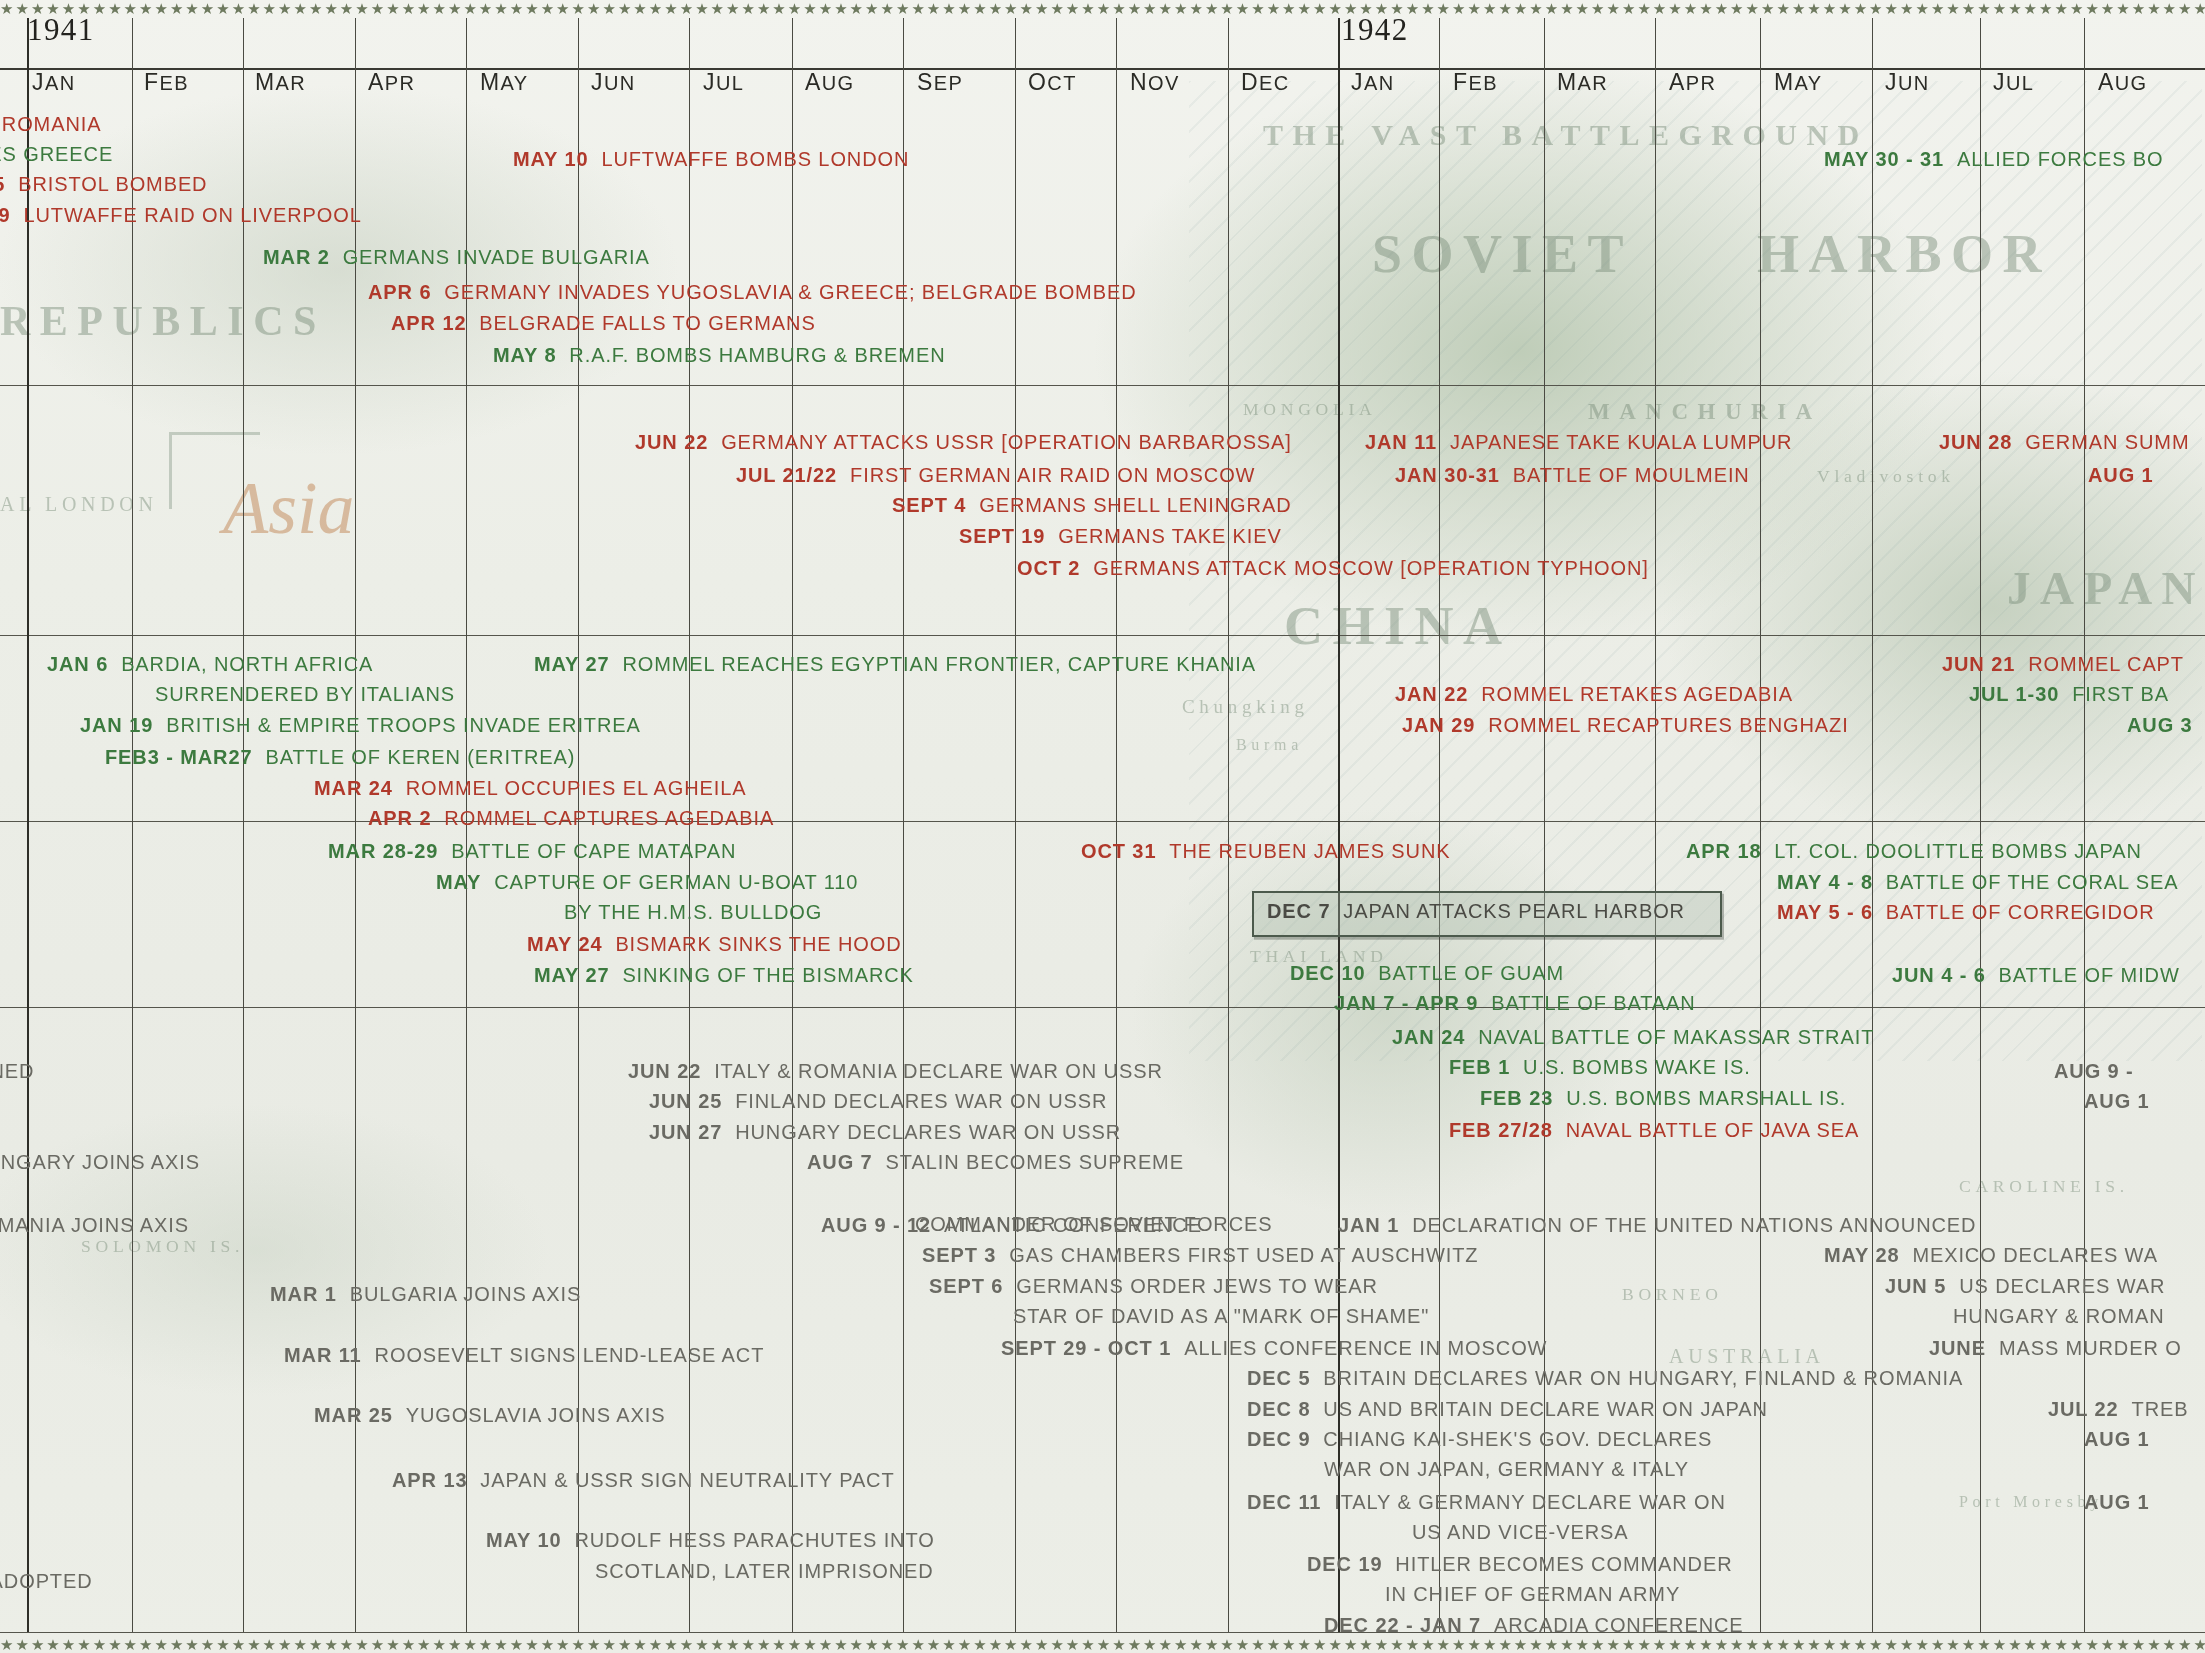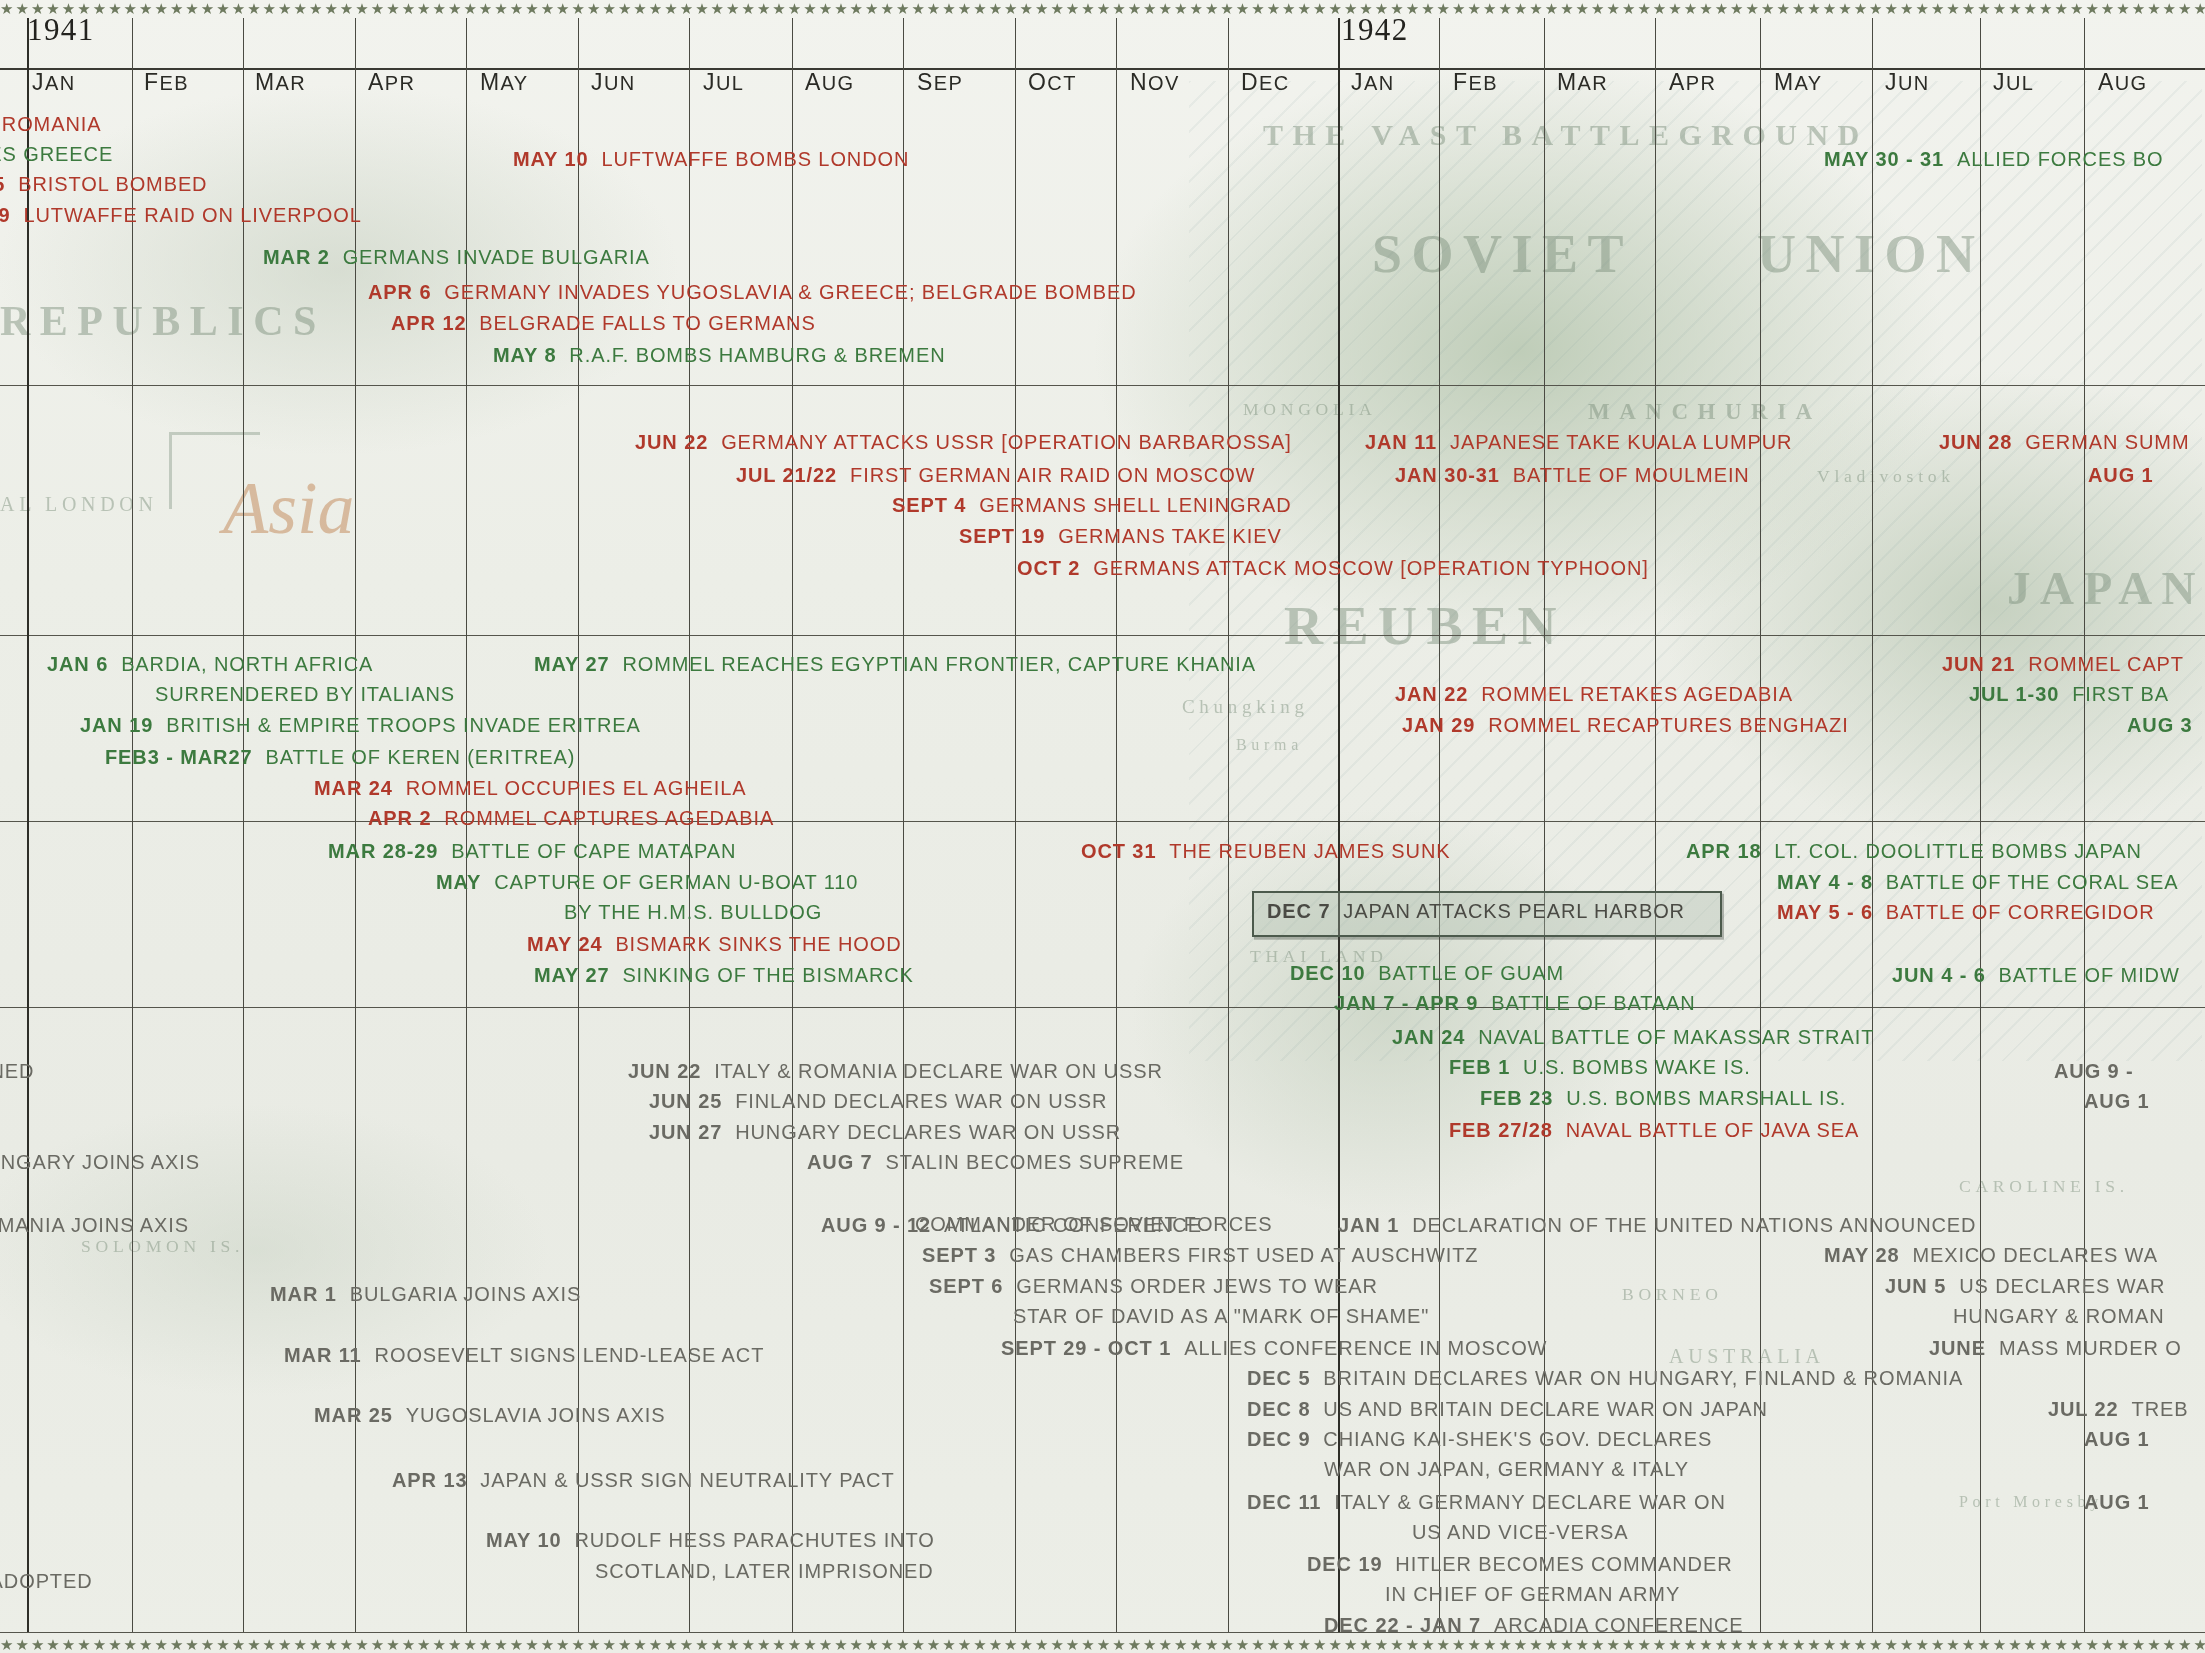--- a/index.html
+++ b/index.html
@@ -131,24 +131,24 @@
 </head>
 <body>
 
 <div id="page">
 
   <div class="map-bg"></div>
   <div class="map-sea"></div>
 
   <div id="map-labels">
       <div class="map-label" style="left: 1372px; top: 223px; font-size: 54px;">SOVIET</div>
-      <div class="map-label" style="left: 1757px; top: 223px; font-size: 54px;">UNION</div>
+      <div class="map-label" style="left: 1757px; top: 223px; font-size: 54px;">HARBOR</div>
       <div class="map-label sm" style="left: 1243px; top: 399px; font-size: 17.6px;">MONGOLIA</div>
       <div class="map-label" style="left: 1588px; top: 399px; font-size: 23px;">MANCHURIA</div>
-      <div class="map-label" style="left: 1284px; top: 595px; font-size: 54px;">REUBEN</div>
+      <div class="map-label" style="left: 1284px; top: 595px; font-size: 54px;">CHINA</div>
       <div class="map-label" style="left: 2007px; top: 561px; font-size: 47px;">JAPAN</div>
       <div class="map-label" style="left: 0px; top: 297px; font-size: 42px;">REPUBLICS</div>
       <div class="map-label" style="left: 1263px; top: 118px; font-size: 30px;">THE VAST BATTLEGROUND</div>
       <div class="map-label sm" style="left: 1817px; top: 466px; font-size: 17.6px;">Vladivostok</div>
       <div class="map-label sm" style="left: 1182px; top: 696px; font-size: 19px;">Chungking</div>
       <div class="map-label sm" style="left: 1236px; top: 736px; font-size: 16px;">Burma</div>
       <div class="map-label sm" style="left: 1250px; top: 946px; font-size: 17.6px;">THAI LAND</div>
       <div class="map-label sm" style="left: 1622px; top: 1284px; font-size: 17.6px;">BORNEO</div>
       <div class="map-label sm" style="left: 1959px; top: 1176px; font-size: 17.6px; text-align: center;">CAROLINE IS.</div>
       <div class="map-label sm" style="left: 81px; top: 1236px; font-size: 17.6px;">SOLOMON IS.</div>

